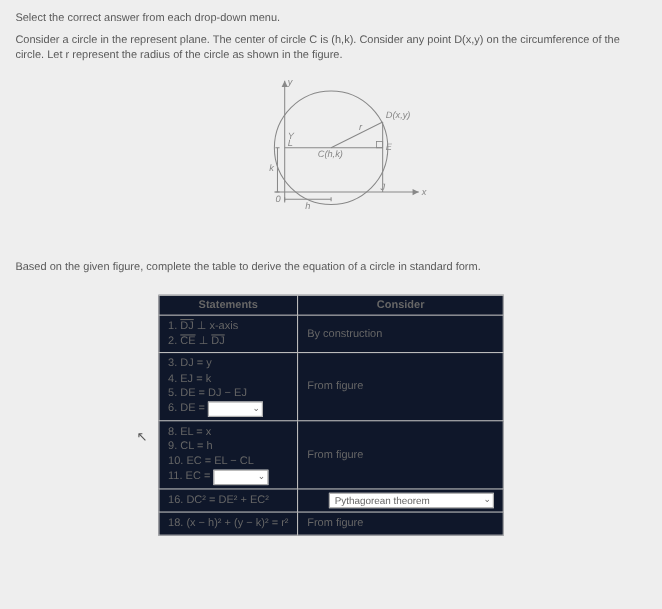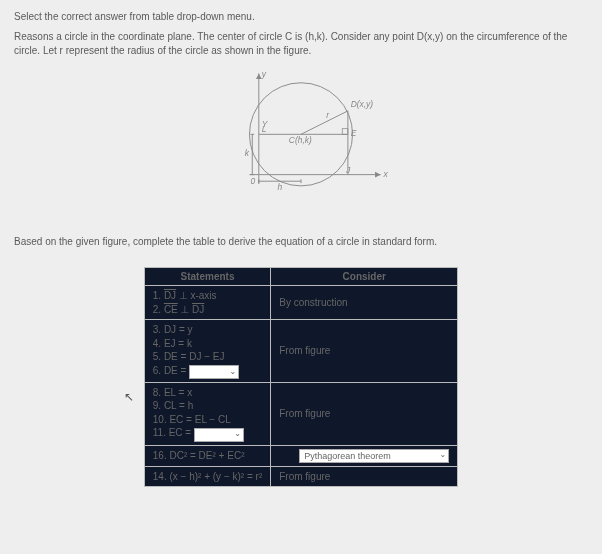--- a/index.html
+++ b/index.html
@@ -25,22 +25,22 @@
   .blank-select { border:1px solid #aaa; background:#fff; display:inline-flex; align-items:center; justify-content:flex-end; width:50px; height:14px; padding:0 2px; }
   .blank-select.wide { width:150px; }
   .chev { font-size:8px; color:#666; }
   .overline { text-decoration: overline; }
   .cursor { position:absolute; left:124px; top:390px; font-size:12px; color:#555; }
   svg text { font-family: Arial; font-size:9px; fill:#888; font-style:italic; }
 </style>
 </head>
 <body>
 
-<div class="instr">Select the correct answer from table drop-down menu.</div>
-<div class="instr">Reasons a circle in the coordinate plane. The center of circle C is (h,k). Consider any point D(x,y) on the circumference of the circle. Let r represent the radius of the circle as shown in the figure.</div>
+<div class="instr">Select the correct answer from each drop-down menu.</div>
+<div class="instr">Consider a circle in the represent plane. The center of circle C is (h,k). Consider any point D(x,y) on the circumference of the circle. Let r represent the radius of the circle as shown in the figure.</div>
 
 <div class="figure-wrap">
 <svg class="figure-svg" viewBox="0 0 200 160">
   <line x1="45" y1="118" x2="185" y2="118" stroke="#888" stroke-width="1"></line>
   <polygon points="185,118 179,115 179,121" fill="#888"></polygon>
   <line x1="55" y1="128" x2="55" y2="10" stroke="#888" stroke-width="1"></line>
   <polygon points="55,10 52,16 58,16" fill="#888"></polygon>
   <circle cx="100" cy="75" r="55" fill="none" stroke="#888" stroke-width="1"></circle>
   <line x1="55" y1="75" x2="150" y2="75" stroke="#888" stroke-width="1"></line>
   <line x1="150" y1="118" x2="150" y2="50" stroke="#888" stroke-width="1"></line>
@@ -102,20 +102,20 @@
   <tr>
     <td class="cell">16. DC² = DE² + EC²</td>
     <td class="cell">
       <span class="blank-select wide" style="justify-content:space-between;margin-left:20px;">
         <span style="font-size:9px;color:#666;padding-left:2px;">Pythagorean theorem</span>
         <span class="chev">⌄</span>
       </span>
     </td>
   </tr>
   <tr>
-    <td class="cell">14. (x − h)² + (y − k)² = r²</td>
+    <td class="cell">18. (x − h)² + (y − k)² = r²</td>
     <td class="cell">From figure</td>
   </tr>
 </tbody>
     </table>
 </div>
 
 <div class="cursor">↖</div>
 
 </body></html>

